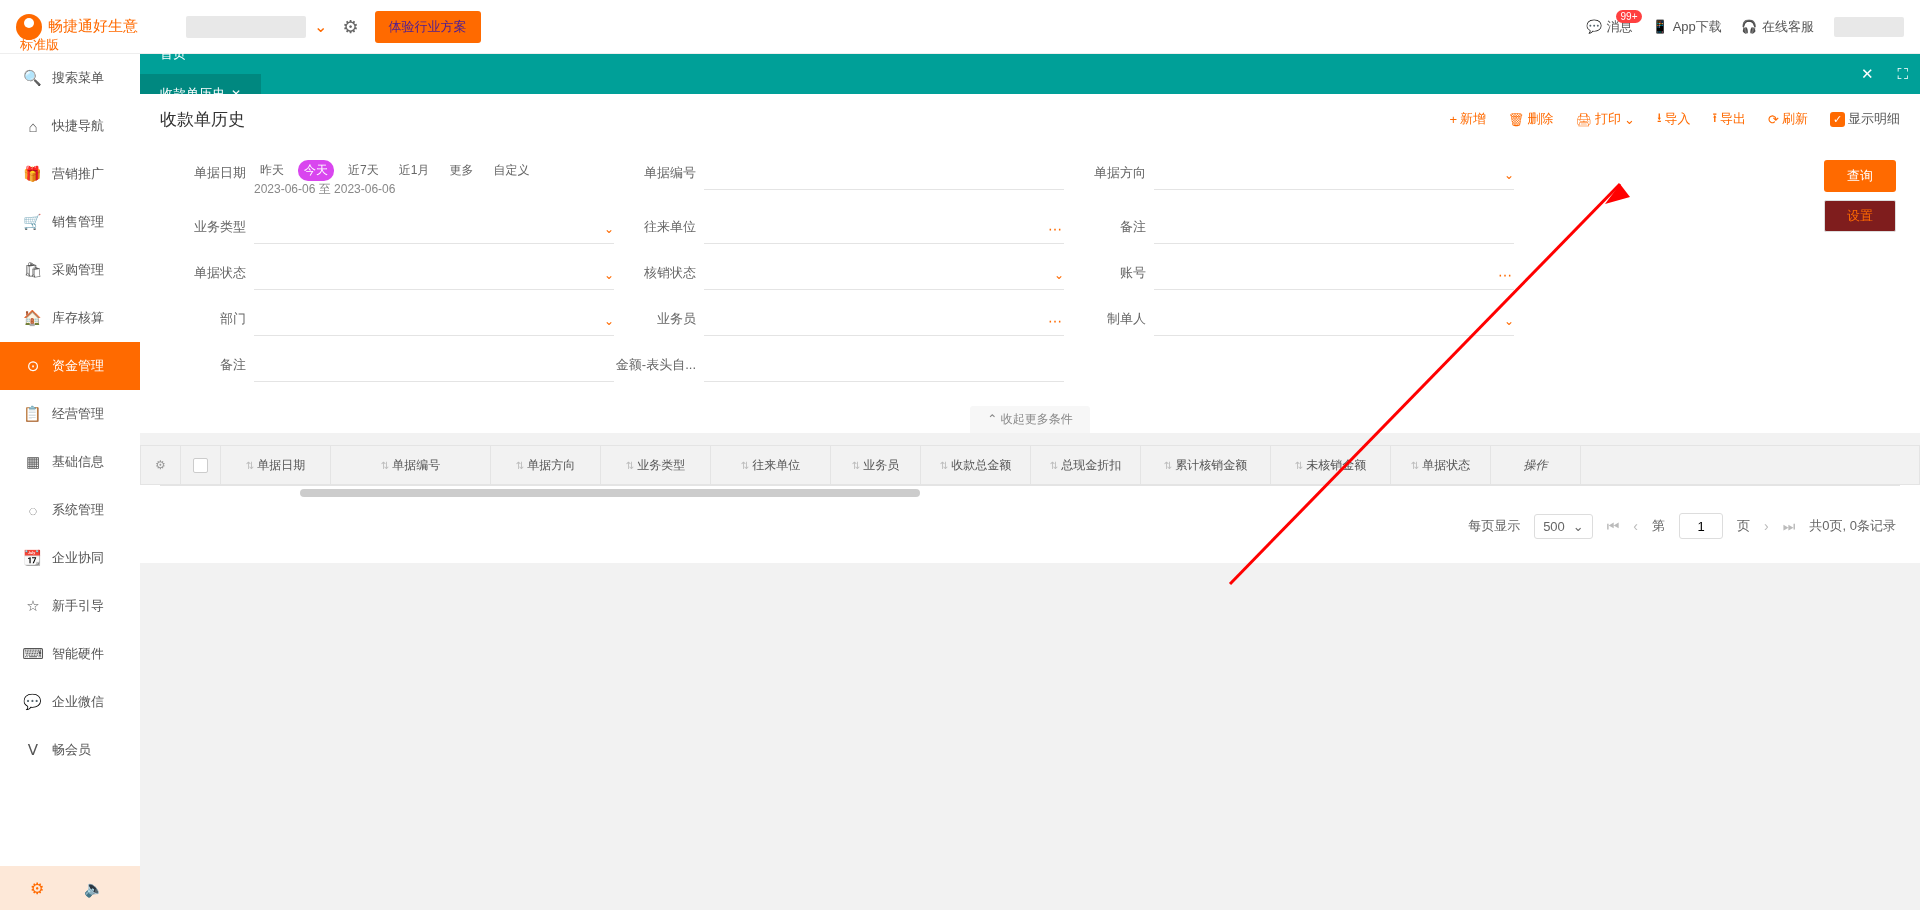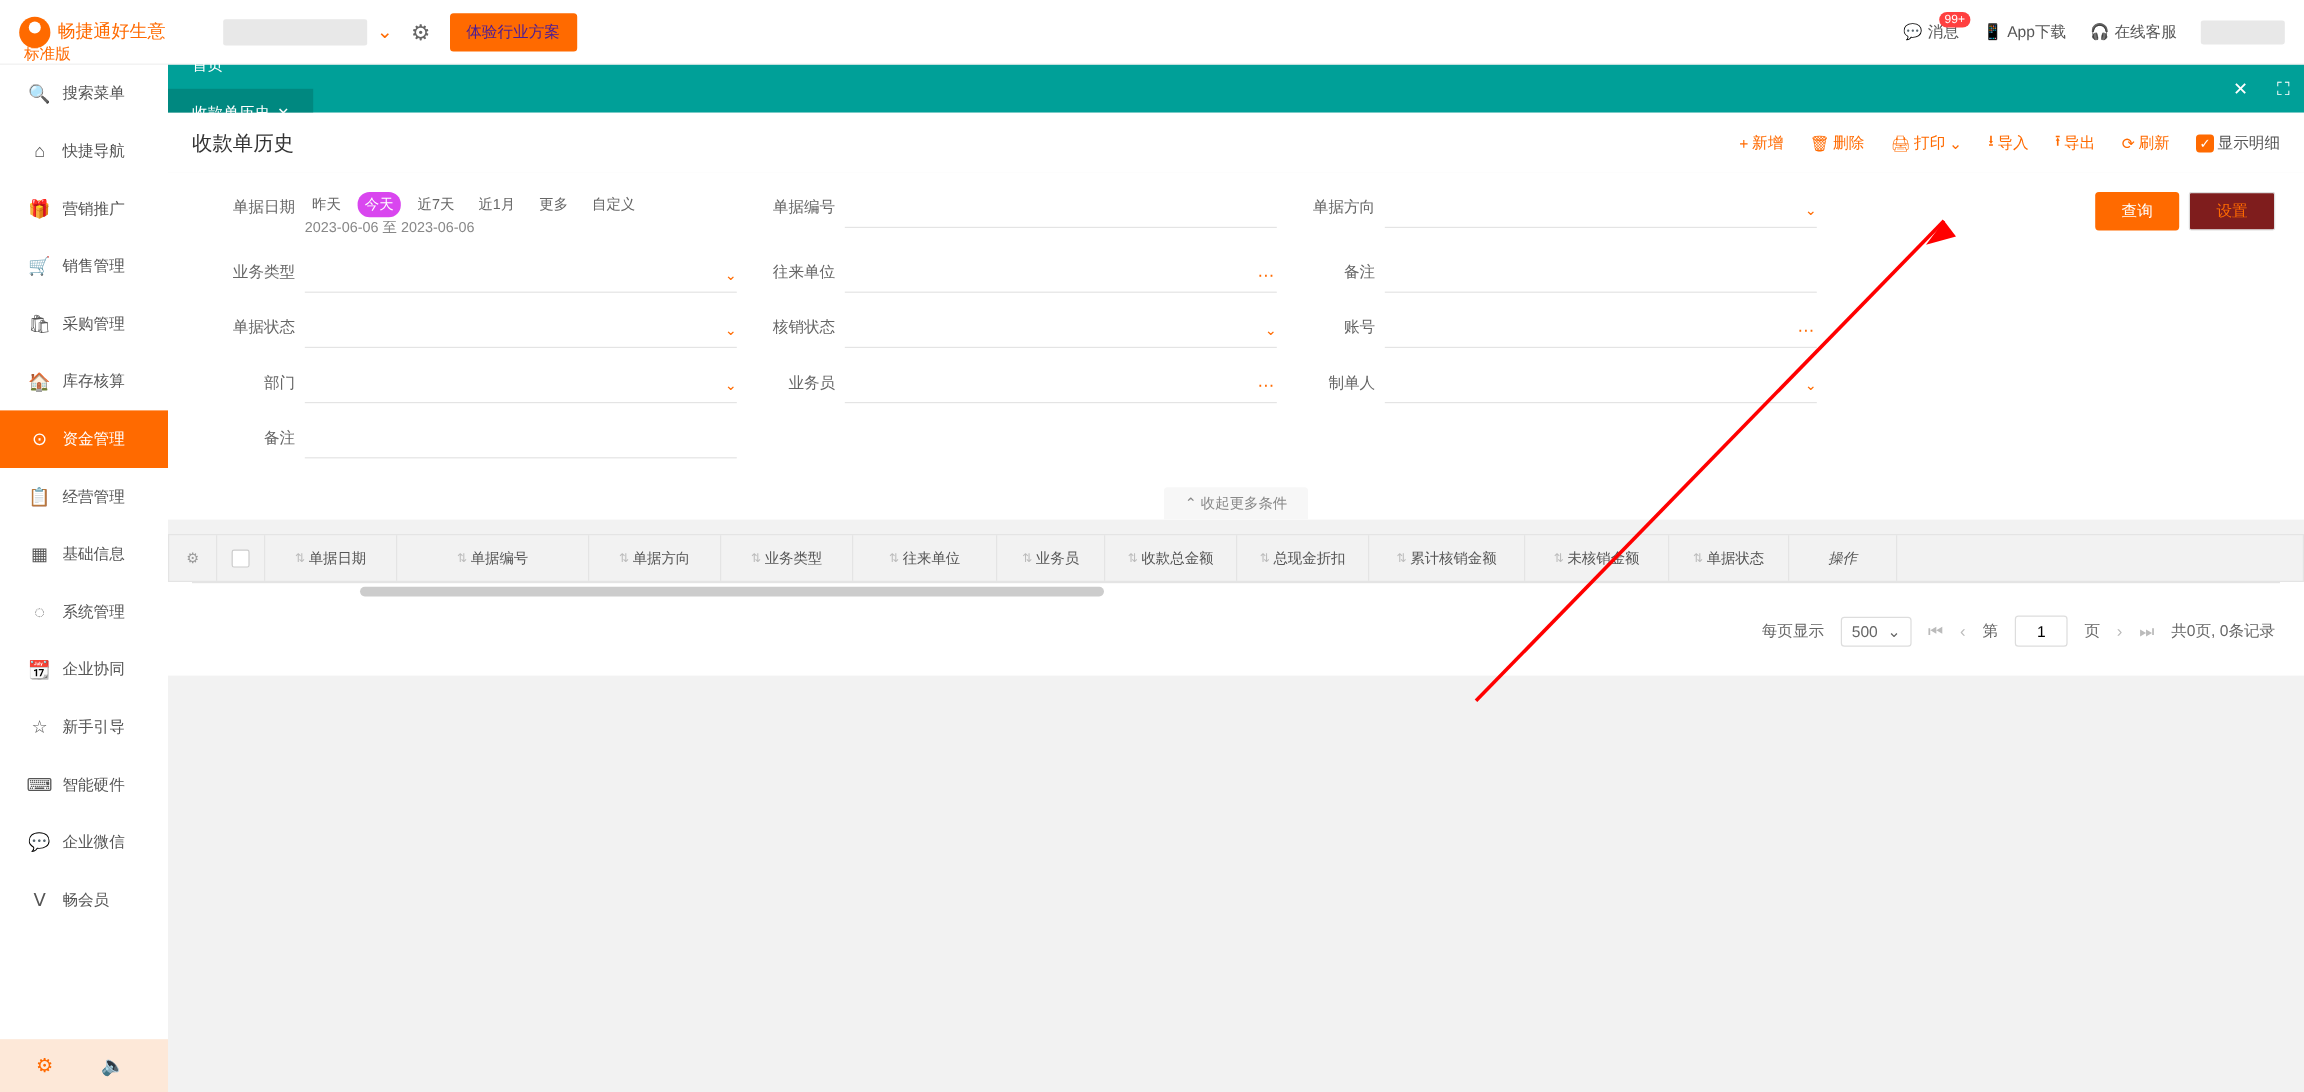--- a/index.html
+++ b/index.html
@@ -53,21 +53,21 @@
 .filter-row { display: flex; margin-bottom: 16px; }
 .filter-cell { width: 450px; display: flex; align-items: flex-start; }
 .filter-label { width: 90px; text-align: right; font-size: 13px; color: #666; padding-right: 8px; padding-top: 4px; }
 .filter-input { flex: 1; height: 30px; border: none; border-bottom: 1px solid #e4e4e4; font-size: 13px; position: relative; display: flex; align-items: center; }
 .date-opts { display: flex; gap: 8px; font-size: 12px; color: #666; align-items: center; flex-wrap: wrap; }
 .date-opt { padding: 2px 6px; cursor: pointer; }
 .date-opt.active { background: #d946ef; color: #fff; border-radius: 10px; }
 .date-range { font-size: 12px; color: #888; width: 100%; }
 .drop-icon { margin-left: auto; color: #ff6a00; font-size: 12px; }
 .more-icon { margin-left: auto; color: #ff6a00; font-size: 14px; letter-spacing: 2px; }
-.btn-col { position: absolute; right: 24px; top: 16px; display: flex; gap: 8px; }
+.btn-col { position: absolute; right: 24px; top: 16px; display: flex; flex-direction: column; gap: 8px; }
 .query-btn { background: #ff6a00; color: #fff; padding: 7px 22px; font-size: 13px; border-radius: 3px; cursor: pointer; text-align: center; }
 .set-btn { background: #7f1d1d; color: #ff6a00; padding: 6px 22px; font-size: 13px; border: 1px solid #ddd; border-radius: 2px; cursor: pointer; text-align: center; }
 .collapse-bar { text-align: center; font-size: 12px; color: #888; padding: 5px; background: #f7f7f7; width: 120px; margin: 0 auto; border-radius: 3px 3px 0 0; cursor: pointer; }
 
 
 .table-wrap { background: #fff; margin-top: 12px; padding-bottom: 10px; }
 .table-header { display: flex; height: 40px; background: #f2f2f2; border: 1px solid #e4e4e4; align-items: center; font-size: 12px; color: #555; }
 .th { border-right: 1px solid #e4e4e4; height: 100%; display: flex; align-items: center; justify-content: center; padding: 0 6px; }
 .th .sort { color: #bbb; margin-right: 3px; font-size: 10px; }
 .th-gear { width: 40px; justify-content: center; color: #999; }
@@ -330,20 +330,24 @@
               <span class="drop-icon">⌄</span>
             </div>
         </div>
       </div>
 
       <div class="filter-row">
         <div class="filter-cell">
           <span class="filter-label">备注</span>
           <div class="filter-input"></div>
         </div>
+        <div class="filter-cell">
+          <span class="filter-label">金额-表头自...</span>
+          <div class="filter-input"></div>
+        </div>
       </div>
     </div>
     <div class="btn-col">
       <span class="query-btn">查询</span>
       <span class="set-btn">设置</span>
     </div>
     <div class="collapse-bar">
       <span>⌃</span>
       <span>收起更多条件</span>
     </div>

